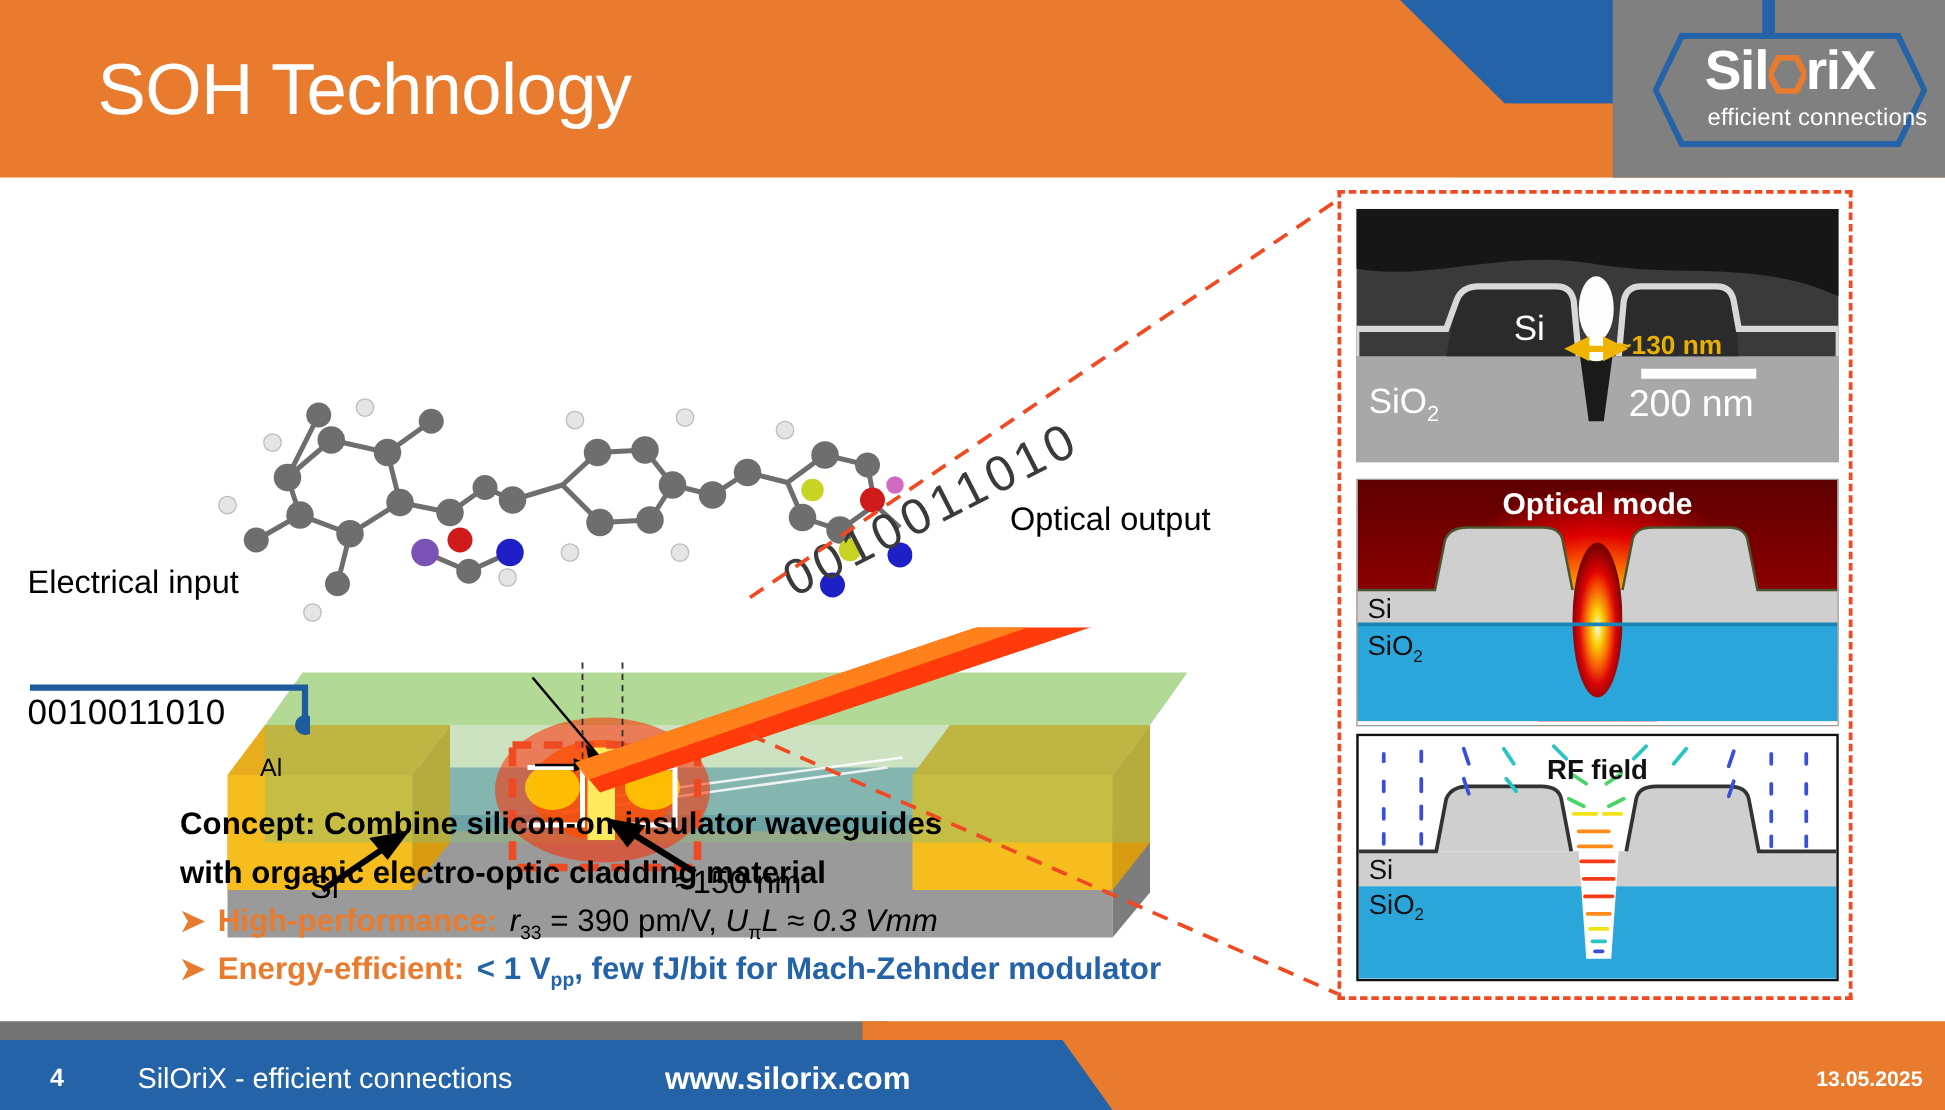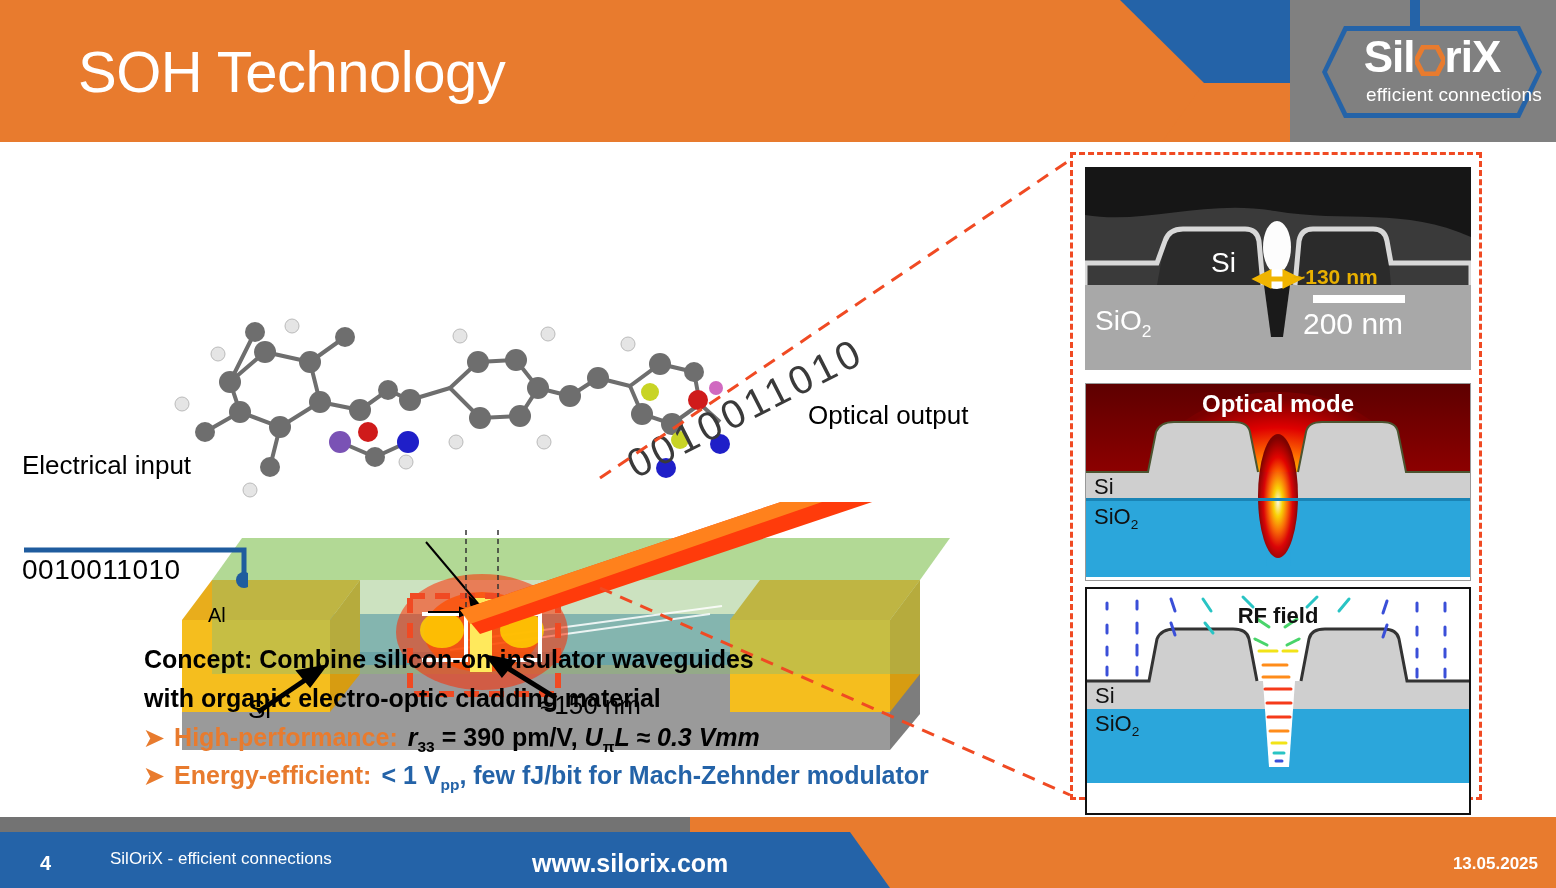--- a/index.html
+++ b/index.html
@@ -33,21 +33,21 @@
   .logo-sub{position:absolute;left:0;top:58px;width:220px;text-align:right;
       font-size:19px;color:#ffffff;letter-spacing:0.2px;}
 
   
   .footer{position:absolute;left:0;top:817px;width:1556px;height:71px;}
   .ft-gray{position:absolute;left:0;top:0;width:710px;height:15px;background:#737373;}
   .ft-orange-top{position:absolute;left:690px;top:0;width:866px;height:71px;background:#E87B2E;}
   .ft-blue{position:absolute;left:0;top:15px;width:890px;height:56px;background:#2463A8;
       clip-path:polygon(0 0,850px 0,890px 56px,0 56px);}
   .ft-page{position:absolute;left:40px;top:852px;font-size:20px;color:#fff;font-weight:bold;}
-  .ft-name{position:absolute;left:110px;top:849px;font-size:17px;color:#fff;}
+  .ft-name{position:absolute;left:110px;top:849px;font-size:23px;color:#fff;}
   .ft-url{position:absolute;left:532px;top:849px;font-size:25px;color:#fff;font-weight:bold;}
   .ft-date{position:absolute;right:18px;top:854px;font-size:17px;color:#fff;font-weight:bold;}
 
   
   .stage{position:absolute;left:0;top:142px;width:1556px;height:675px;}
 
   
   .lbl{position:absolute;font-size:26px;color:#000;white-space:nowrap;}
   .lbl-elec{left:22px;top:308px;}
   .lbl-opt{left:808px;top:258px;}
@@ -67,32 +67,32 @@
   
   .beam-bits{position:absolute;left:640px;top:300px;font-size:40px;color:#3a3a3a;
       transform:rotate(-27deg);transform-origin:left bottom;letter-spacing:4px;white-space:nowrap;}
 
   
   .concept{position:absolute;left:144px;top:640px;width:900px;}
   .c-line{font-size:25px;font-weight:bold;color:#000;line-height:39px;white-space:nowrap;}
   .b-row{display:flex;align-items:baseline;gap:10px;margin-top:5px;white-space:nowrap;}
   .arrow{color:#E87B2E;font-size:24px;font-weight:bold;}
   .b-orange{color:#E87B2E;font-size:25px;font-weight:bold;}
-  .b-black{color:#000;font-size:25px;font-weight:bold;}
+  .b-black{color:#000;font-size:25px;font-weight:normal;}
   .b-blue{color:#2463A8;font-size:25px;font-weight:bold;}
   .ital{font-style:italic;}
   sub{font-size:0.62em;}
 
   
   .rpanel{position:absolute;left:1070px;top:152px;width:412px;height:648px;
       border:3px dashed #F04A23;box-sizing:border-box;}
   .panel-img{position:absolute;left:12px;background:#fff;box-sizing:border-box;}
   .p1{top:12px;width:386px;height:203px;}
   .p2{top:228px;width:386px;height:198px;border:1px solid #999;}
-  .p3{top:432px;width:386px;height:228px;border:2px solid #111;}
+  .p3{top:432px;width:386px;height:198px;border:2px solid #111;}
 
   
   .sem{position:absolute;inset:0;overflow:hidden;}
   .sem-lbl{position:absolute;color:#fff;font-size:28px;}
   .sem-si{left:126px;top:80px;}
   .sem-sio2{left:10px;top:138px;}
   .sem-scale-txt{left:218px;top:140px;font-size:30px;}
   .sem-130{position:absolute;left:208px;top:98px;color:#E8B000;font-size:21px;font-weight:600;}
   .sem-bar{position:absolute;left:228px;top:128px;width:92px;height:8px;background:#fff;}
 

